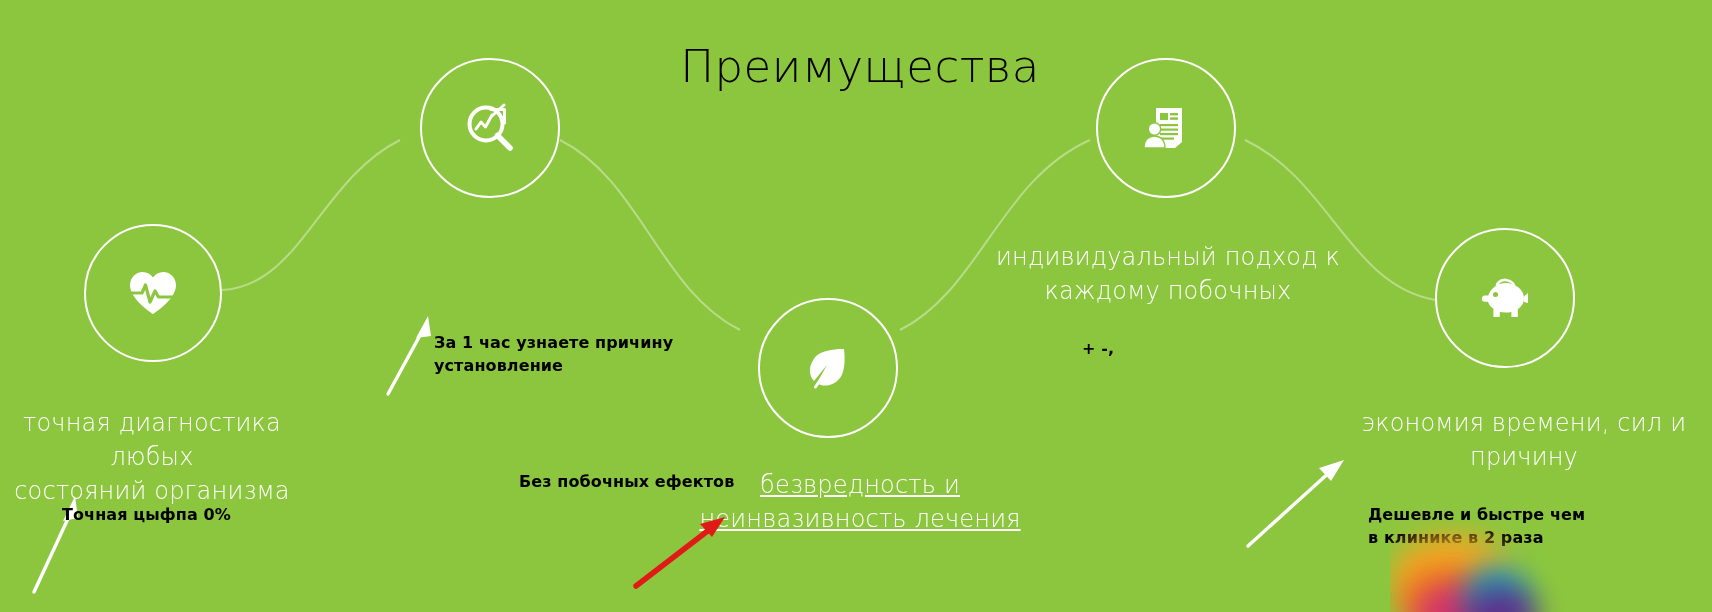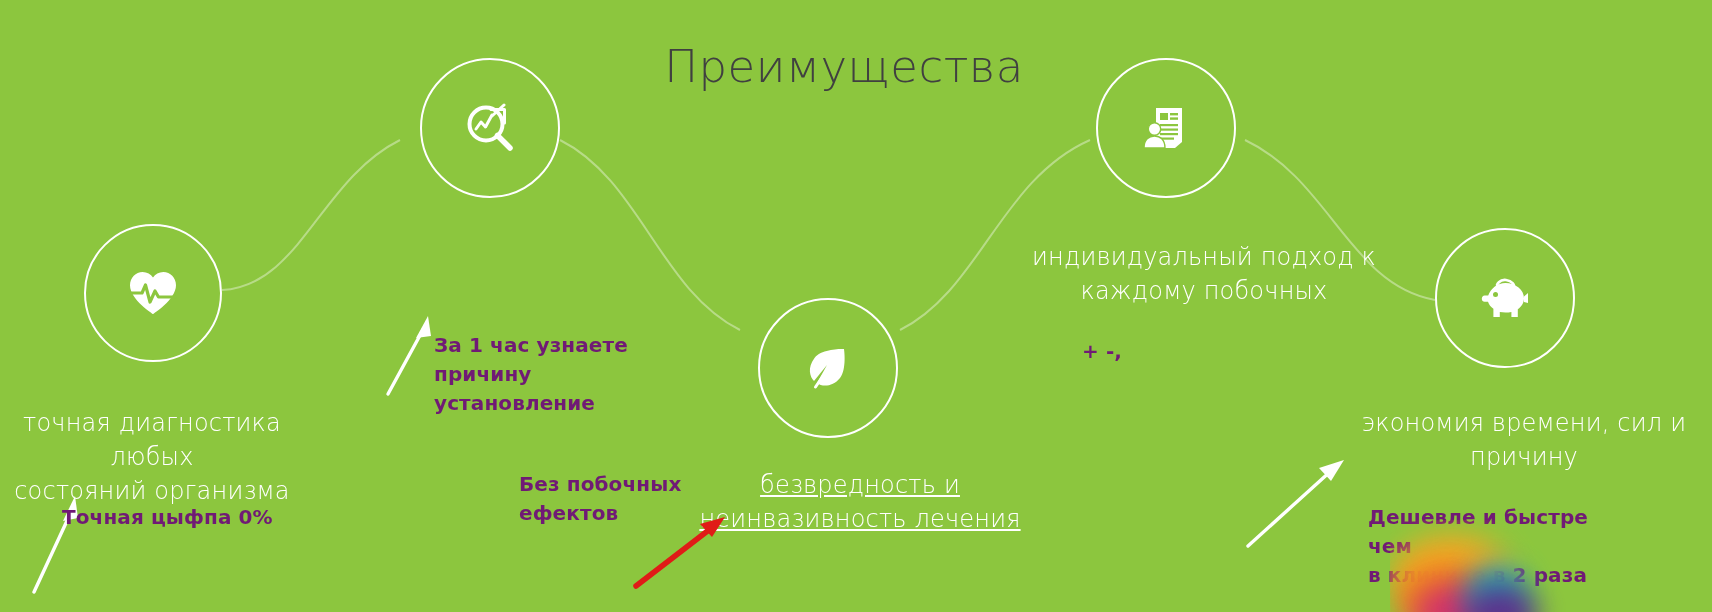--- a/index.html
+++ b/index.html
@@ -17,24 +17,24 @@
   }
   
   #curves{
     position:absolute; left:0; top:0;
     width:1712px; height:612px;
     pointer-events:none;
   }
   
   .heading{
     position:absolute;
-    left:544px; top:42px;
+    left:560px; top:42px;
     width:600px;
     text-align:center;
-    color:#404040;
+    color:#000000;
     font-size:45px;
     font-weight:300;
     letter-spacing:0.5px;
     line-height:1.1;
     white-space:nowrap;
   }
   
   .node-circle{
     position:absolute;
     border:2px solid #ffffff;
@@ -50,22 +50,22 @@
     color:#ffffff;
     font-size:24px;
     font-weight:300;
     line-height:1.42;
     text-align:center;
     letter-spacing:0.2px;
   }
   
   .annot{
     position:absolute;
-    color:#701a75;
-    font-size:20px;
+    color:#000000;
+    font-size:16px;
     font-weight:700;
     line-height:1.45;
     letter-spacing:0.1px;
   }
   
   .arrow{ position:absolute; pointer-events:none; }
   
   .blob{
     position:absolute;
     border-radius:50%;
@@ -166,21 +166,21 @@
         <rect x="28" y="13.4" width="8" height="2.4" fill="#8cc63e"></rect>
         <rect x="18" y="20" width="18" height="2.2" fill="#8cc63e"></rect>
         <rect x="18" y="24.5" width="18" height="2.2" fill="#8cc63e"></rect>
         <rect x="18" y="29" width="18" height="2.2" fill="#8cc63e"></rect>
         <rect x="18" y="33.5" width="14" height="2.2" fill="#8cc63e"></rect>
         <circle cx="12.5" cy="25" r="6.2" fill="#ffffff" stroke="#8cc63e" stroke-width="1.4"></circle>
         <path d="M2 44 C2 35.5 7 32 12.5 32 C18 32 23 35.5 23 44 Z" fill="#ffffff" stroke="#8cc63e" stroke-width="1.4"></path>
       </svg>
     </span>
   </div>
-  <div class="node-label" style="left:990px; top:240px; width:356px;margin-left:36px;">
+  <div class="node-label" style="left:990px; top:240px; width:356px;">
     <div>индивидуальный подход к</div>
     <div>каждому побочных</div>
   </div>
   <div class="annot" style="left:1082px; top:337px; width:120px;">
     <div>+ -,</div>
   </div>
 
   <div class="node-circle" style="left:1435px; top:228px; width:140px; height:140px;">
     <span>
       <svg width="48" height="44" viewBox="0 0 48 44" fill="#ffffff">

